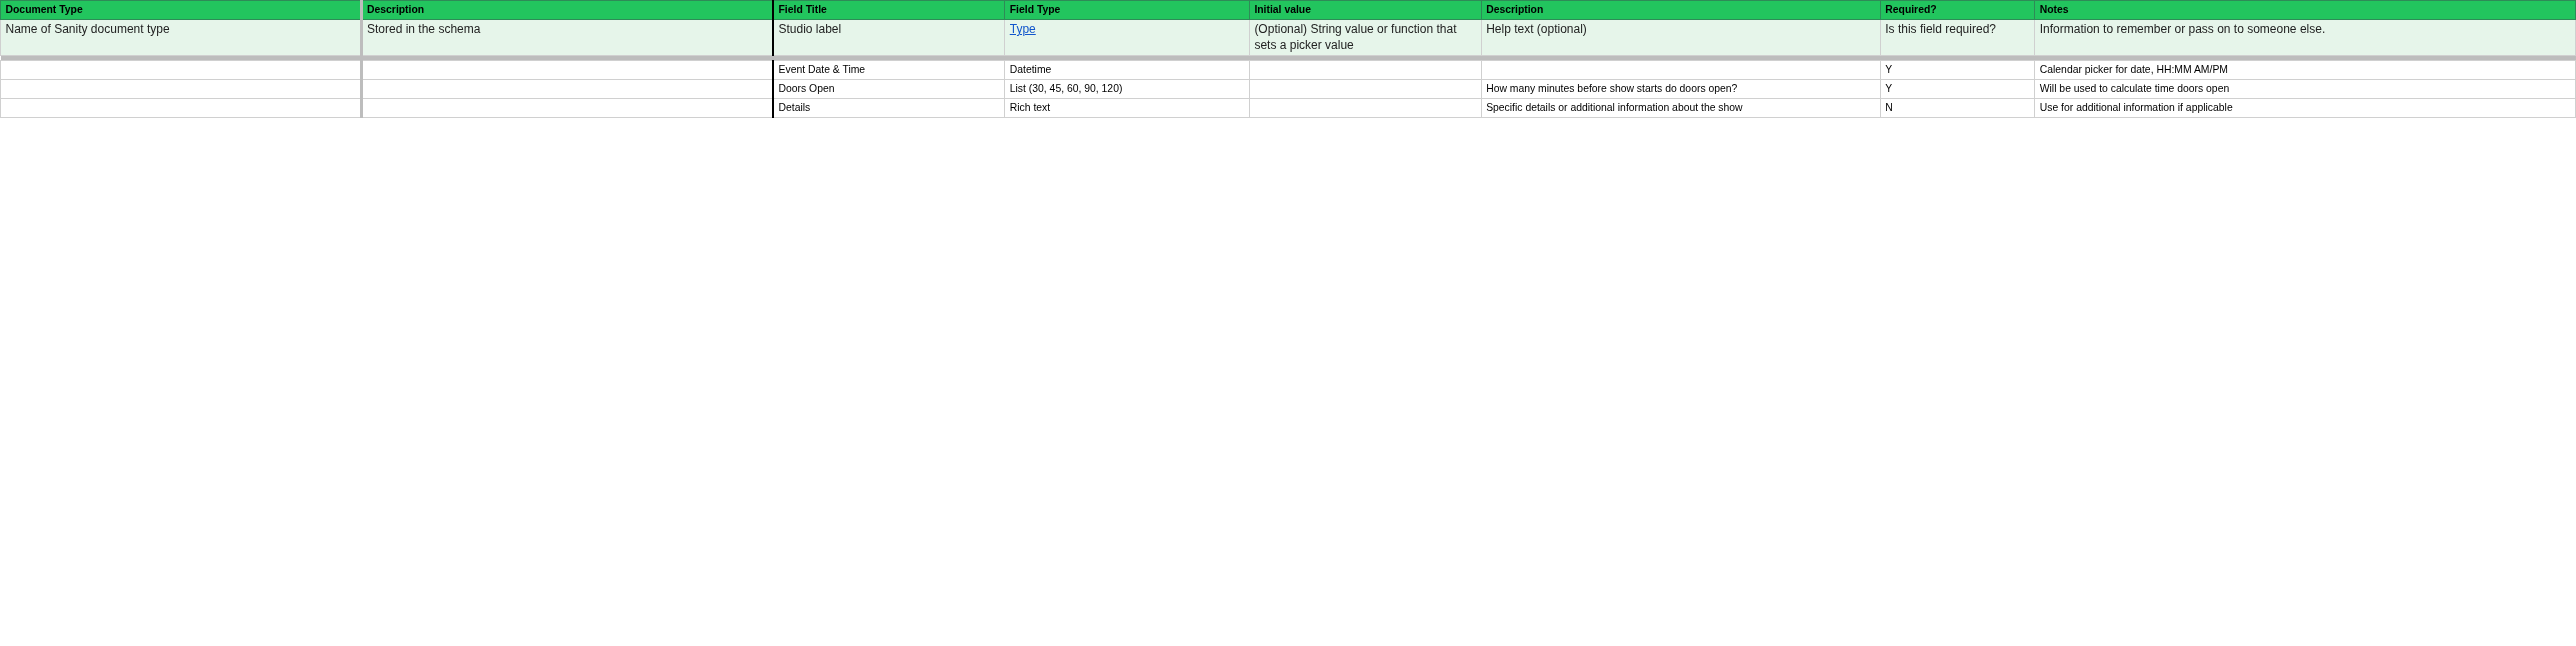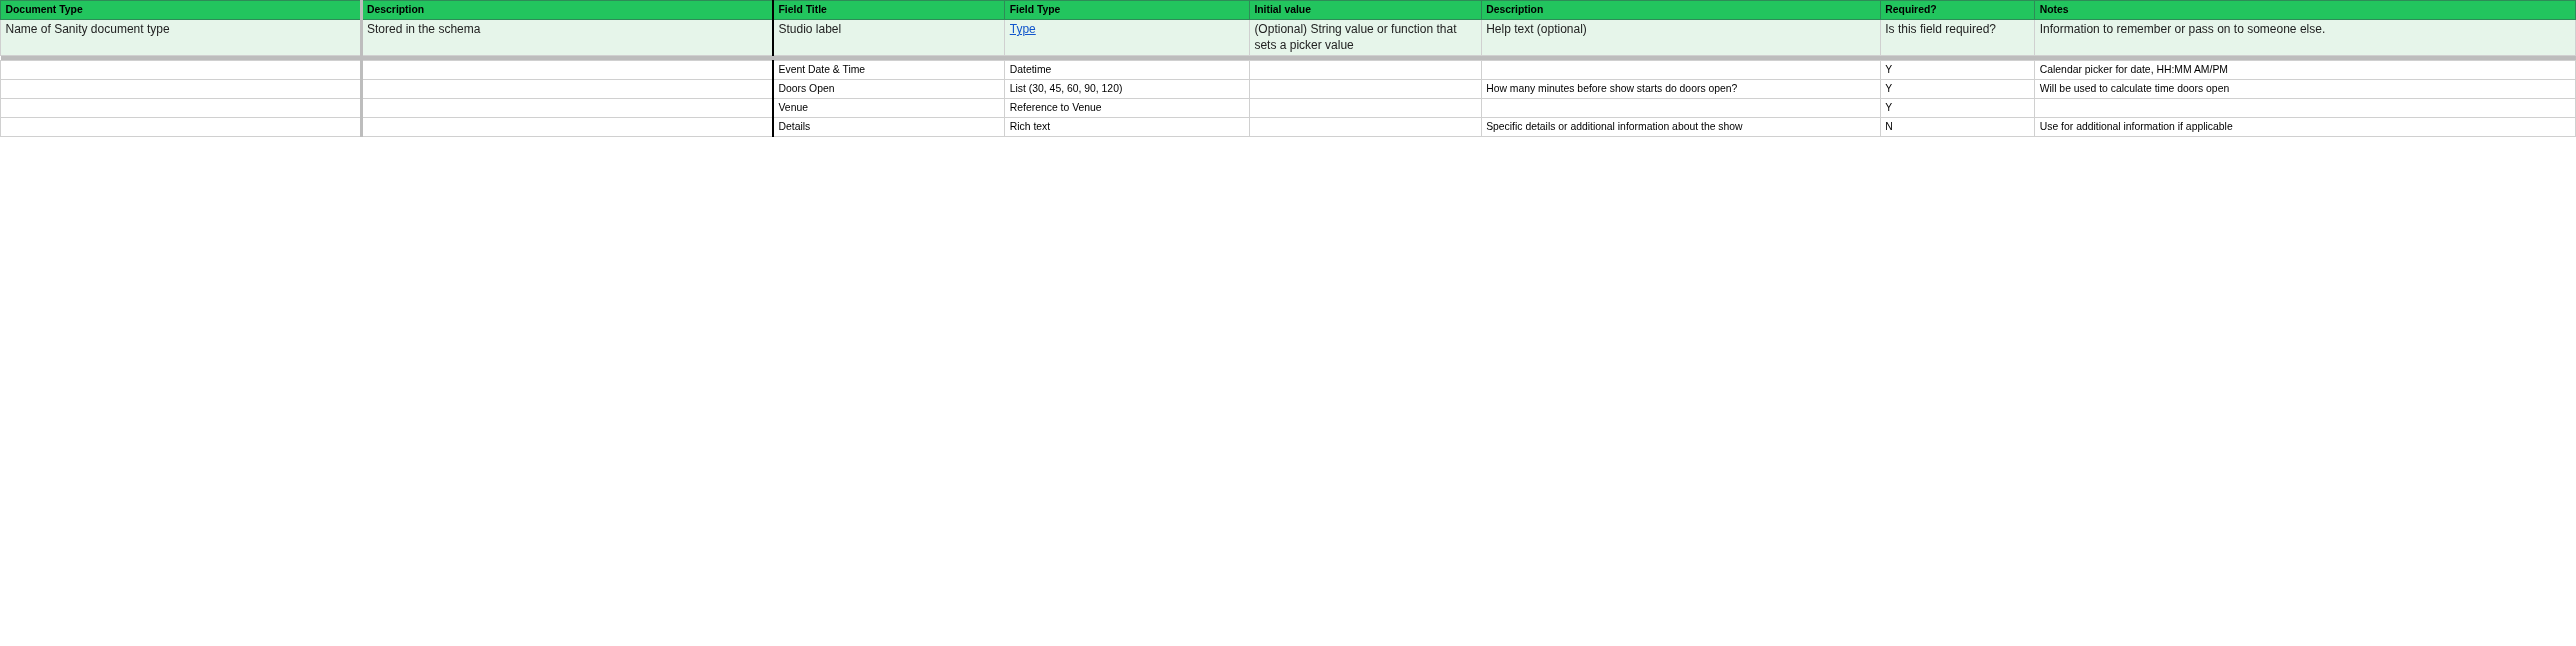--- a/index.html
+++ b/index.html
@@ -132,30 +132,20 @@
         <td>Doors Open</td>
         <td>List (30, 45, 60, 90, 120)</td>
         <td></td>
         <td>How many minutes before show starts do doors open?</td>
         <td>Y</td>
         <td>Will be used to calculate time doors open</td>
       </tr>
       <tr>
         <td class="group-right"></td>
         <td class="vsep-right"></td>
-        <td>Venue</td>
-        <td>Reference to Venue</td>
-        <td></td>
-        <td></td>
-        <td>Y</td>
-        <td></td>
-      </tr>
-      <tr>
-        <td class="group-right"></td>
-        <td class="vsep-right"></td>
         <td>Details</td>
         <td>Rich text</td>
         <td></td>
         <td>Specific details or additional information about the show</td>
         <td>N</td>
         <td>Use for additional information if applicable</td>
       </tr>
     </tbody>
 </table>
 

